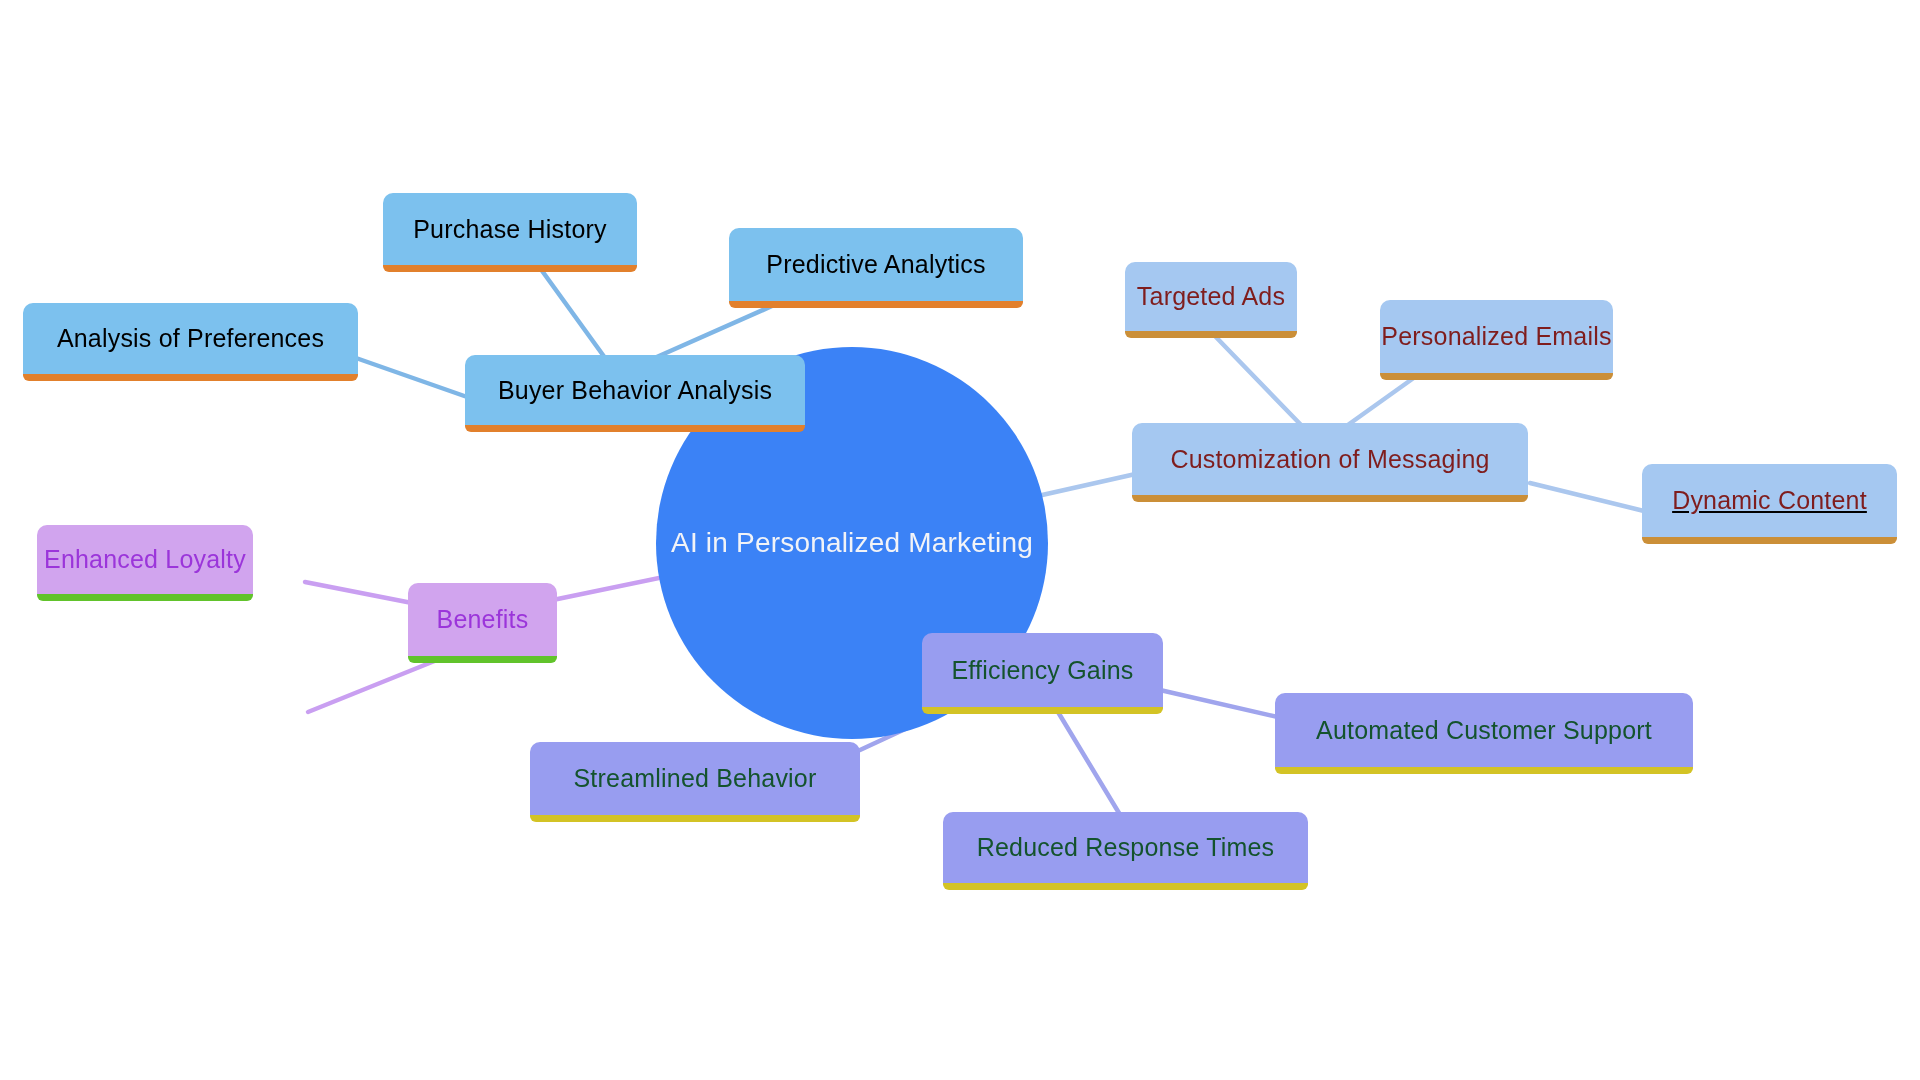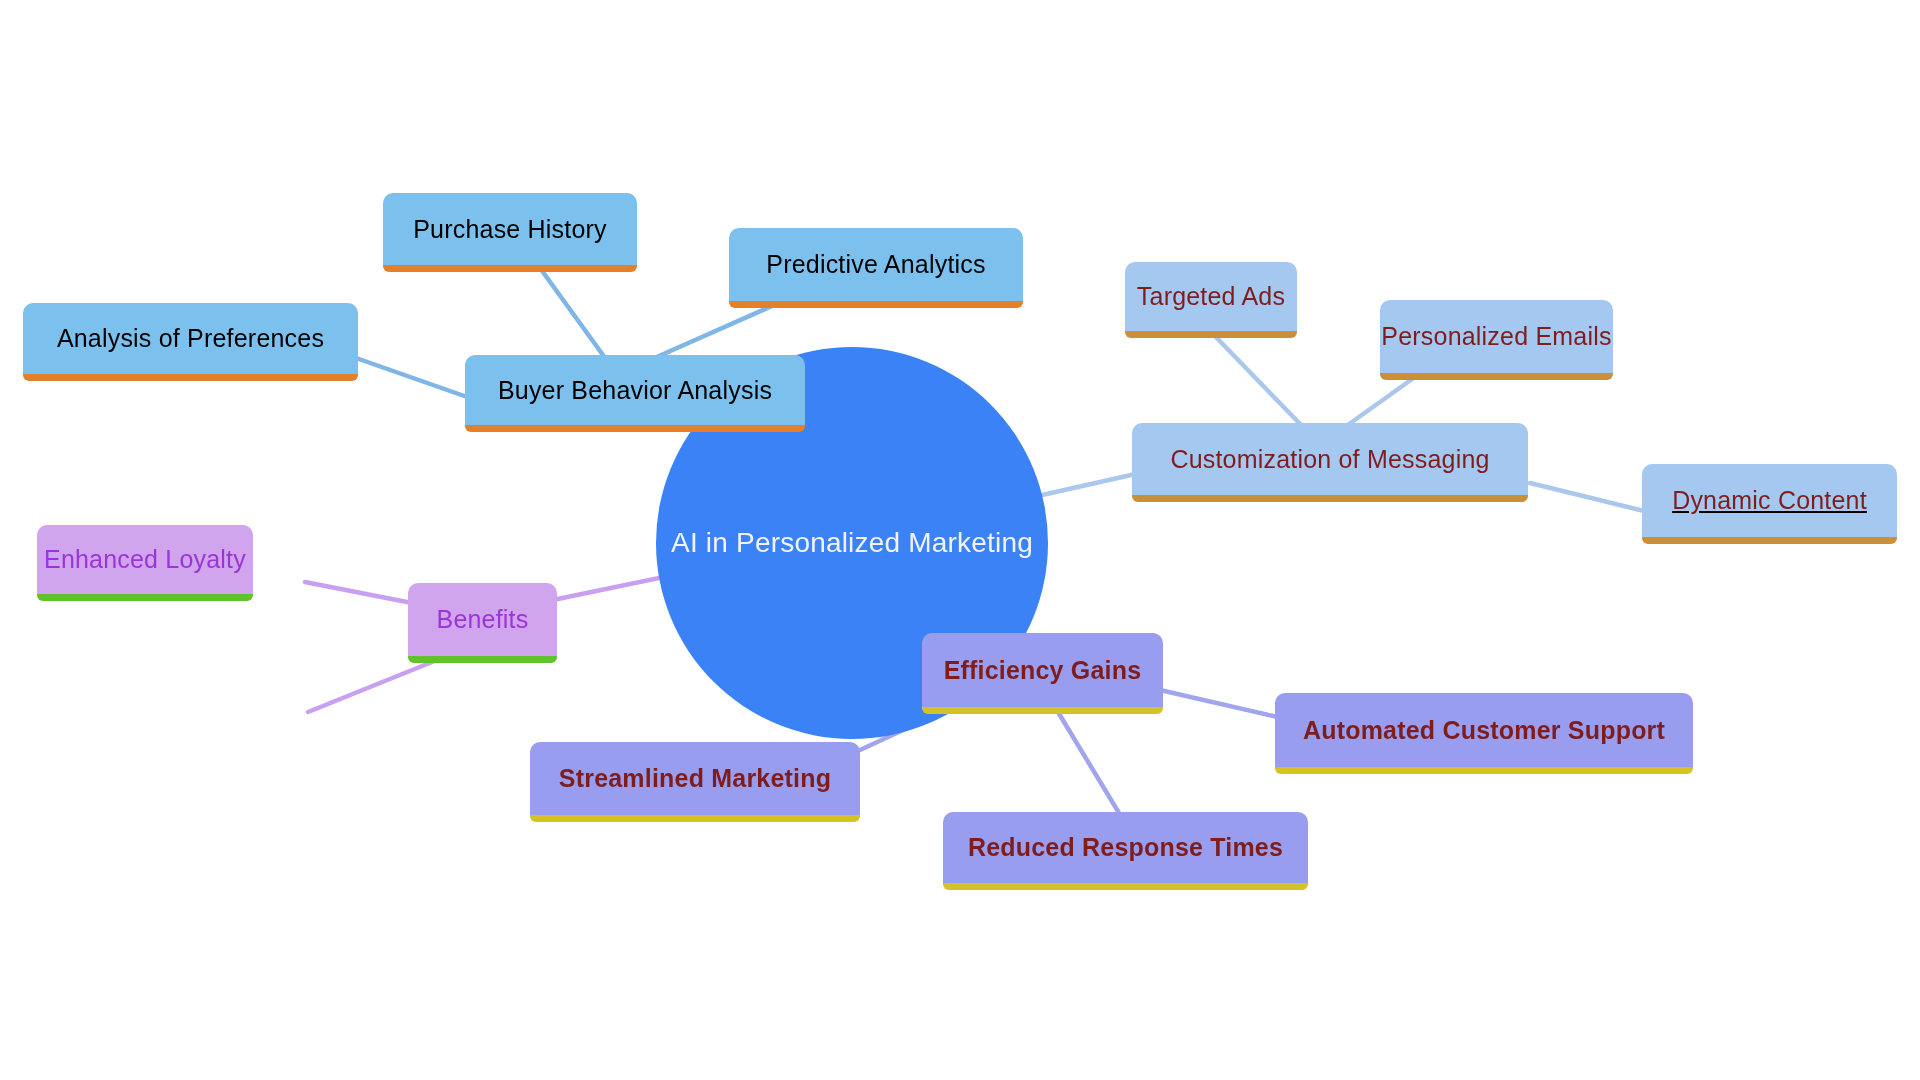--- a/index.html
+++ b/index.html
@@ -35,21 +35,21 @@
   .node.branch-a { background: #7cc1ee; border-bottom: 7px solid #e2802c; }
   .node.branch-a .node-label { color: #000000; }
 
   .node.branch-b { background: #a5c8f1; border-bottom: 7px solid #cb8f38; }
   .node.branch-b .node-label { color: #7f1d1d; }
 
   .node.branch-c { background: #d1a4ee; border-bottom: 7px solid #61c32b; }
   .node.branch-c .node-label { color: #9b35da; }
 
   .node.branch-d { background: #989df0; border-bottom: 7px solid #d3c325; }
-  .node.branch-d .node-label { color: #7f1d1d; font-weight: bold; }
+  .node.branch-d .node-label { color: #14532d; }
 </style>
 </head>
 <body>
 
 <div class="canvas">
 
   <svg class="links" viewBox="0 0 1920 1080">
 
     <line class="link branch-a" x1="828" y1="543" x2="660" y2="400"></line>
     <line class="link branch-a" x1="540" y1="268" x2="608" y2="362"></line>
@@ -108,19 +108,19 @@
     <span class="node-label">Benefits</span>
   </div>
 
   <div class="node branch-d" style="left:922px; top:633px; width:241px; height:81px;">
     <span class="node-label">Efficiency Gains</span>
   </div>
   <div class="node branch-d" style="left:1275px; top:693px; width:418px; height:81px;">
     <span class="node-label">Automated Customer Support</span>
   </div>
   <div class="node branch-d" style="left:530px; top:742px; width:330px; height:80px;">
-    <span class="node-label">Streamlined Marketing</span>
+    <span class="node-label">Streamlined Behavior</span>
   </div>
   <div class="node branch-d" style="left:943px; top:812px; width:365px; height:78px;">
     <span class="node-label">Reduced Response Times</span>
   </div>
 
 </div>
 
 </body></html>

